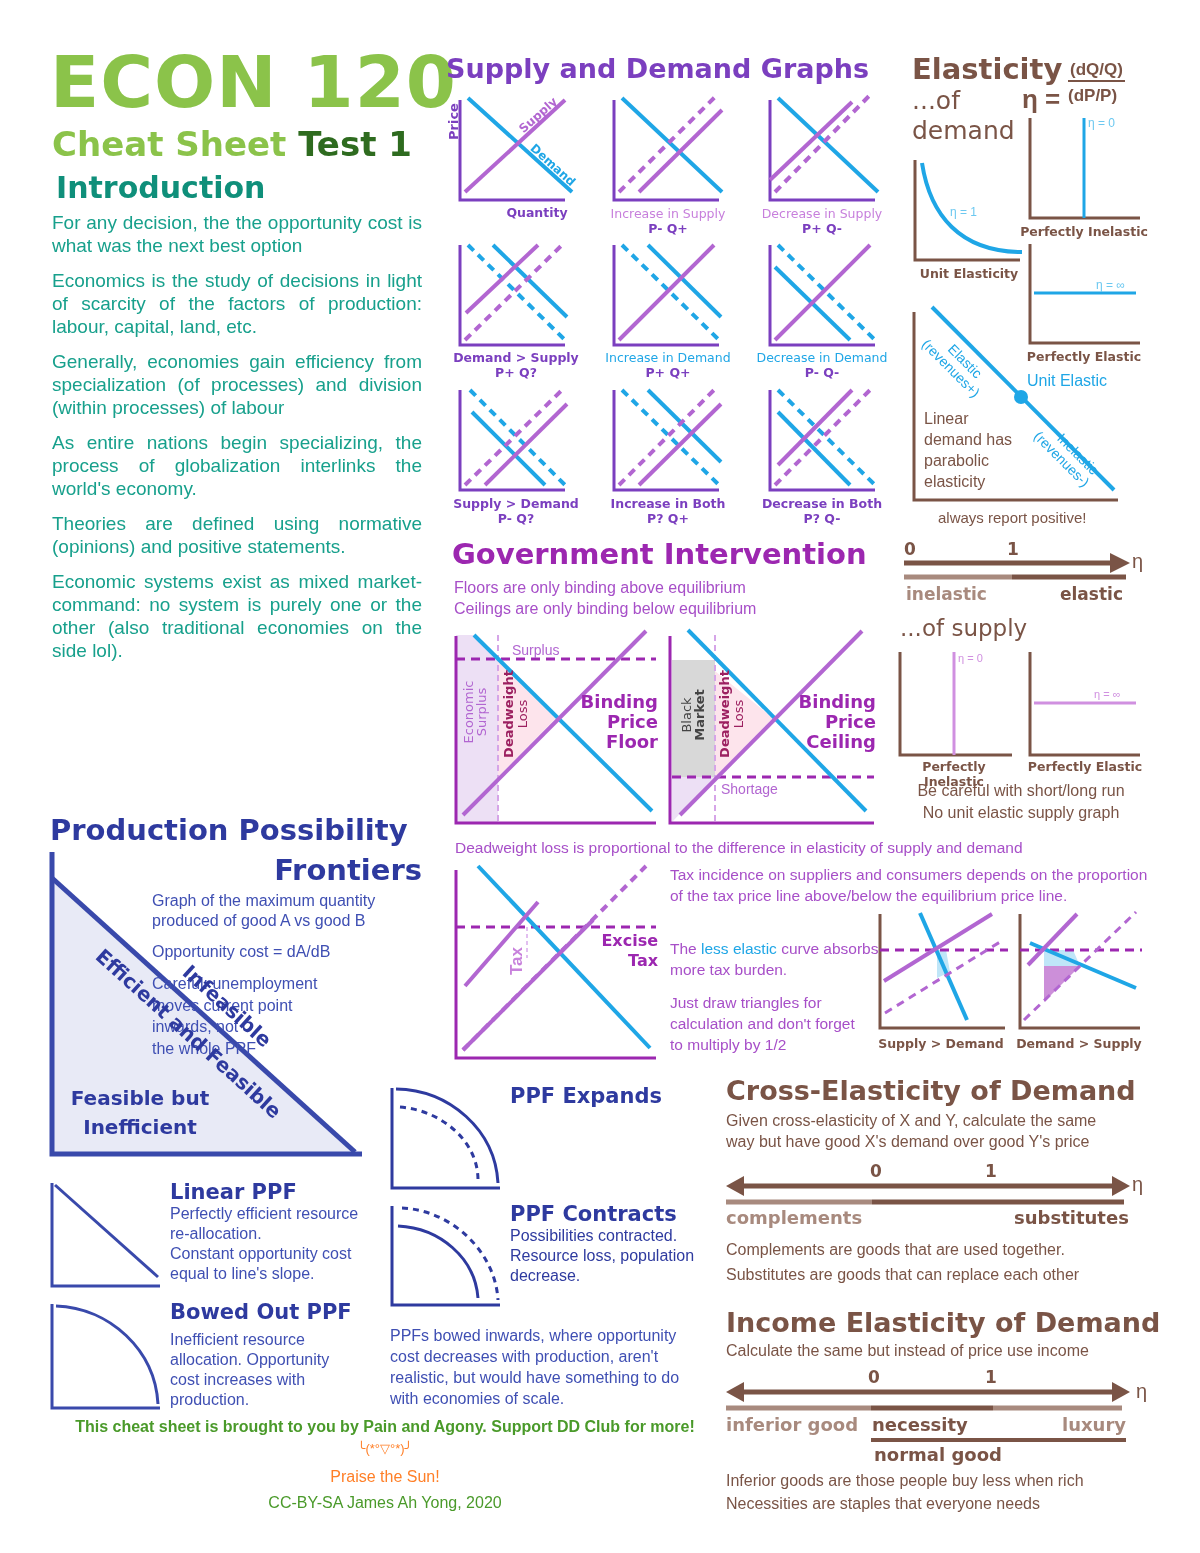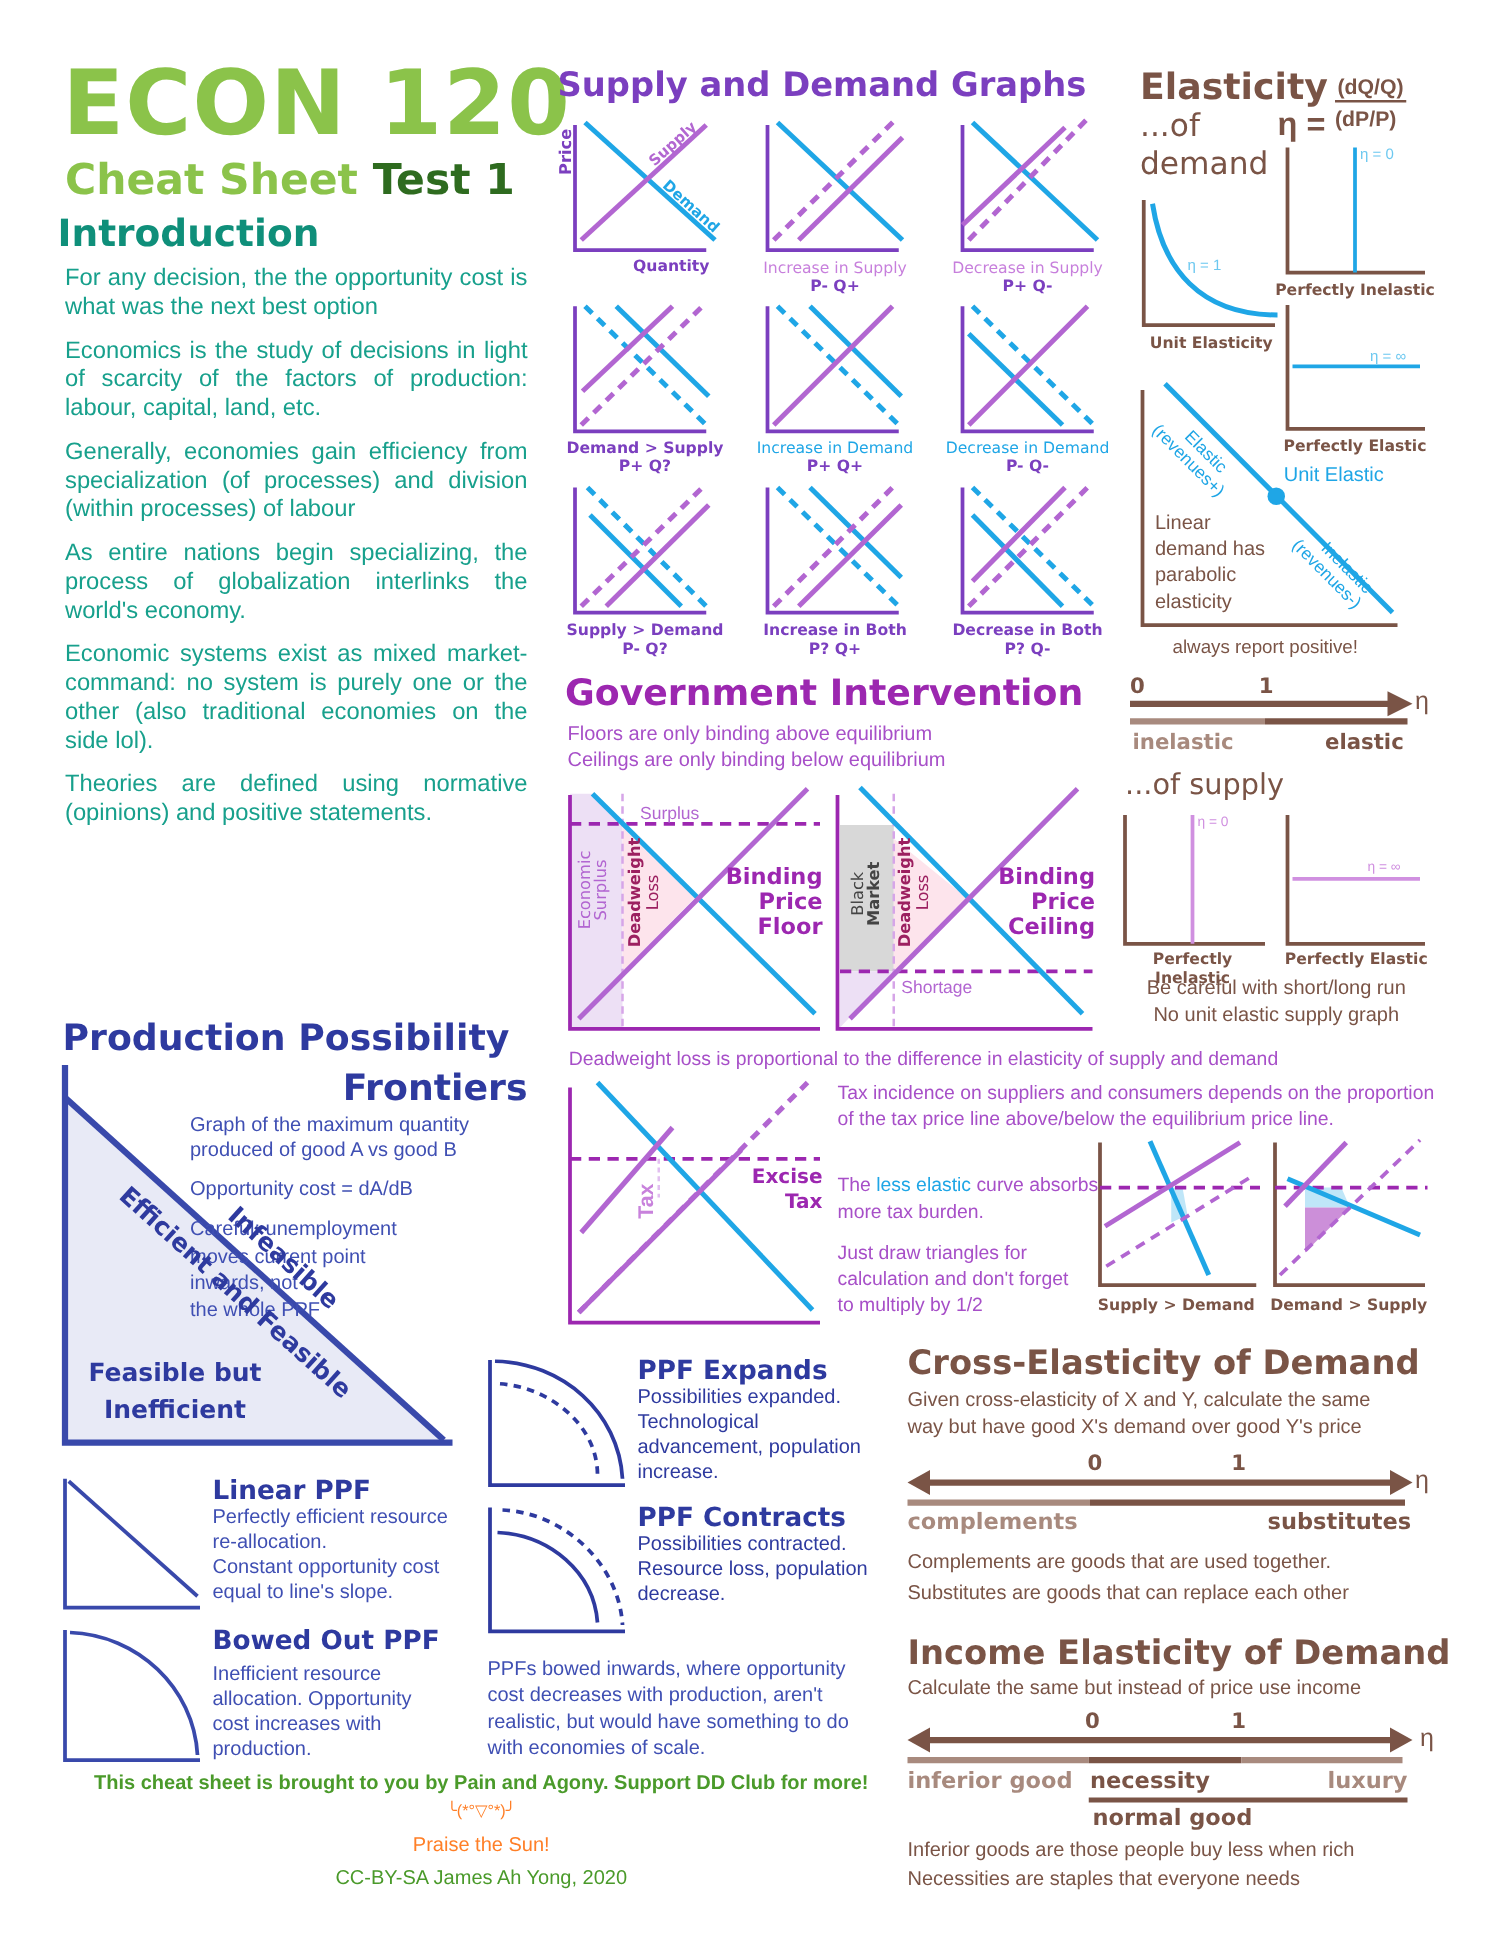--- a/index.html
+++ b/index.html
@@ -24,28 +24,28 @@
   .foot { text-align: center; font-size: 16px; }
 </style>
 </head>
 <body>
 
 <div class="abs t green-big" style="left:50px;top:40px;font-size:72px;line-height:84px;letter-spacing:1px;">ECON 120</div>
 <div class="abs t" style="left:52px;top:124px;font-size:34px;line-height:40px;">
   <span class="green-big">Cheat Sheet</span>
   <span class="green-dark">Test 1</span>
 </div>
-<div class="abs t teal-h" style="left:46px;top:170px;font-size:30px;line-height:36px;">Introduction</div>
+<div class="abs t teal-h" style="left:56px;top:170px;font-size:30px;line-height:36px;">Introduction</div>
 <div class="abs intro" style="left:52px;top:211px;width:370px;">
   <p>For any decision, the the opportunity cost is what was the next best option</p>
   <p>Economics is the study of decisions in light of scarcity of the factors of production: labour, capital, land, etc.</p>
   <p>Generally, economies gain efficiency from specialization (of processes) and division (within processes) of labour</p>
   <p>As entire nations begin specializing, the process of globalization interlinks the world's economy.</p>
+  <p>Theories are defined using normative (opinions) and positive statements.</p>
   <p>Economic systems exist as mixed market-command: no system is purely one or the other (also traditional economies on the side lol).</p>
-  <p>Theories are defined using normative (opinions) and positive statements.</p>
 </div>
 
 <div class="abs t purple" style="left:446px;top:52px;font-size:27px;line-height:34px;">Supply and Demand Graphs</div>
 
 <svg style="left:0;top:0;" width="1200" height="1553">
   <defs>
     <g id="axes">
         <polyline points="0,0 0,100 105,100" fill="none" stroke="#7b3fbf" stroke-width="3"></polyline>
       </g>
   </defs>
@@ -351,26 +351,20 @@
   <div class="ppf-h" style="margin-bottom:6px;">Bowed Out PPF</div>
   <div class="ppf-d">
     <div>Inefficient resource</div>
     <div>allocation. Opportunity</div>
     <div>cost increases with</div>
     <div>production.</div>
   </div>
 </div>
 <div class="abs" style="left:510px;top:1084px;">
   <div class="ppf-h">PPF Expands</div>
-  <div class="ppf-d" style="color:#2e3a9f;">
-    <div>Possibilities expanded.</div>
-    <div>Technological</div>
-    <div>advancement, population</div>
-    <div>increase.</div>
-  </div>
 </div>
 <div class="abs" style="left:510px;top:1202px;">
   <div class="ppf-h">PPF Contracts</div>
   <div class="ppf-d" style="color:#2e3a9f;">
     <div>Possibilities contracted.</div>
     <div>Resource loss, population</div>
     <div>decrease.</div>
   </div>
 </div>
 <div class="abs ppf-d" style="left:390px;top:1325px;width:320px;line-height:21px;">PPFs bowed inwards, where opportunity cost decreases with production, aren't realistic, but would have something to do with economies of scale.</div>

